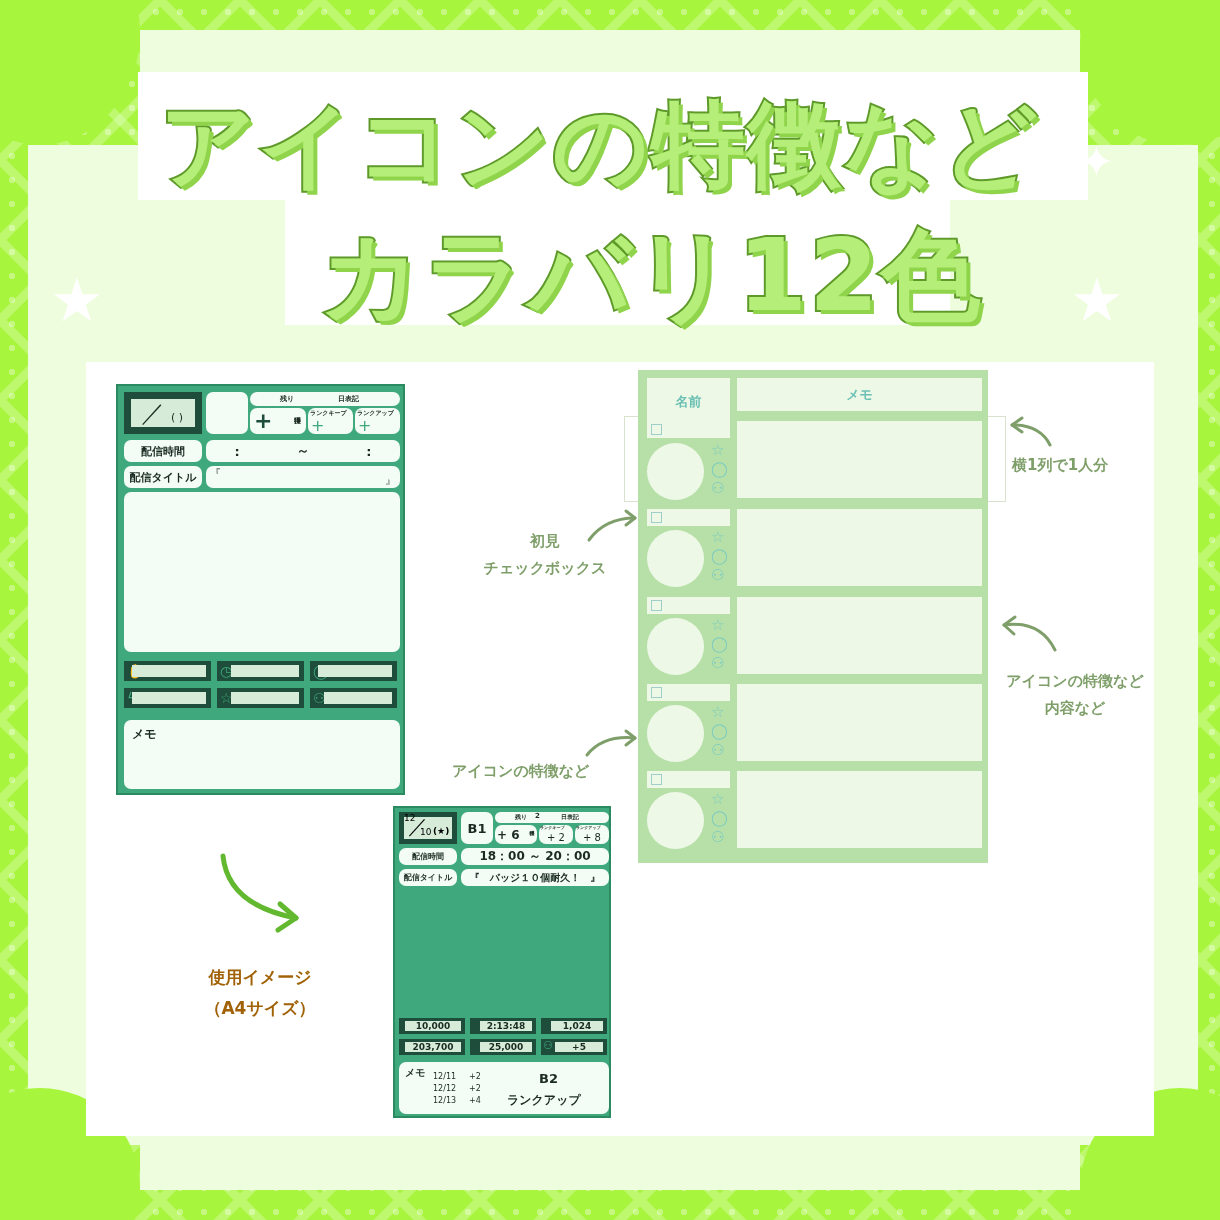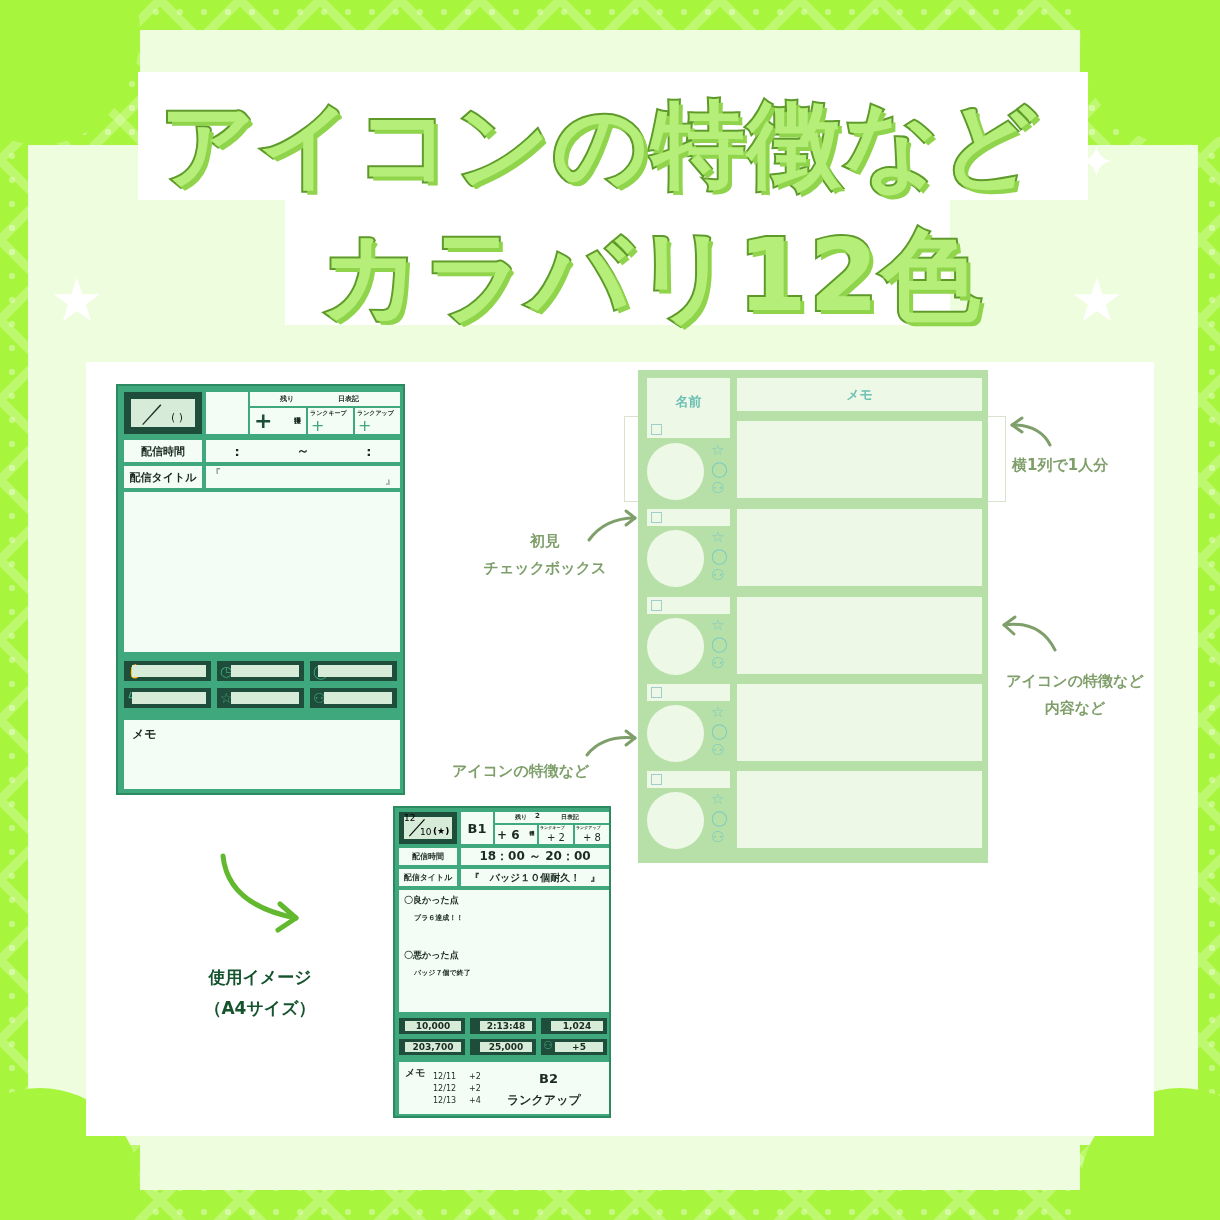--- a/index.html
+++ b/index.html
@@ -18,38 +18,38 @@
   .white-card{position:absolute;left:86px;top:362px;width:1068px;height:774px;background:#fff;}
   .title-box1{position:absolute;left:138px;top:72px;width:950px;height:128px;background:#fff;}
   .title-box2{position:absolute;left:285px;top:200px;width:665px;height:125px;background:#fff;}
   .title{position:absolute;font-family:"DejaVu Sans",sans-serif;font-weight:bold;color:#b6ee7a;
     -webkit-text-stroke:4px #5e9a2a;paint-order:stroke fill;text-shadow:4px 4px 0 #8fd44a;letter-spacing:2px;white-space:nowrap;}
   .t1{left:160px;top:82px;font-size:94px;}
   .t2{left:320px;top:210px;font-size:100px;}
 
   
   .sheet{position:absolute;background:#3fa87c;border:2px solid #2b8a60;}
-  .cell{position:absolute;background:#f3fdf6;color:#1b2b22;font-weight:bold;display:flex;align-items:center;justify-content:center;}
+  .cell{position:absolute;background:#f3fdf6;color:#1b2b22;font-weight:bold;display:flex;align-items:center;justify-content:center;border-radius:7px;}
   .date-box{position:absolute;background:#1f4d3c;}
   .date-inner{position:absolute;background:#d6ecd8;}
   .stat-row{position:absolute;background:#1f4d3c;}
   .stat-bar{position:absolute;background:#d6ecd8;color:#1b2b22;font-size:11px;font-weight:bold;display:flex;align-items:center;justify-content:center;}
   .stat-icon{position:absolute;color:#3fa87c;font-size:14px;line-height:1;}
   .tiny{font-size:7px;font-weight:bold;color:#1b2b22;position:absolute;white-space:nowrap;}
 
   
   .rsheet{position:absolute;left:638px;top:370px;width:350px;height:493px;background:#b7e0a8;}
   .rcell{position:absolute;background:#eef8e7;}
   .rhead{position:absolute;background:#eef8e7;color:#6cc0b3;font-weight:bold;font-size:13px;display:flex;align-items:center;justify-content:center;}
   .rcheck{position:absolute;width:11px;height:11px;border:1.5px solid #9fcfc8;}
   .ricon{position:absolute;color:#7ccbc0;font-size:15px;line-height:1;}
   .avatar{position:absolute;border-radius:50%;background:#eef8e7;}
 
   .note{position:absolute;color:#7f9f6a;font-weight:bold;font-size:15px;text-align:center;white-space:nowrap;line-height:27px;}
-  .note-green{position:absolute;color:#14532d;font-weight:bold;font-size:17px;text-align:center;line-height:31px;white-space:nowrap;}
+  .note-green{position:absolute;color:#a16207;font-weight:bold;font-size:17px;text-align:center;line-height:31px;white-space:nowrap;}
 </style>
 </head>
 <body>
 
 <div class="bg-pattern"></div>
 <div class="panel-outer"></div>
 <div class="panel-wide"></div>
 
 <div class="blob" style="left:-60px;top:-80px;width:200px;height:225px;"></div>
 <div class="blob" style="left:1080px;top:-60px;width:200px;height:205px;"></div>
@@ -158,26 +158,20 @@
     <span>+ 2</span>
   </div>
   <div class="cell" style="left:180px;top:17px;width:34px;height:19px;font-size:10px;font-weight:normal;padding-top:6px;">
     <span class="tiny" style="left:1px;top:0px;font-size:4px;">ランクアップ</span>
     <span>+ 8</span>
   </div>
   <div class="cell" style="left:4px;top:40px;width:58px;height:17px;font-size:8px;">配信時間</div>
   <div class="cell" style="left:66px;top:40px;width:148px;height:17px;font-size:12px;">18：00 ～ 20：00</div>
   <div class="cell" style="left:4px;top:61px;width:58px;height:17px;font-size:8px;">配信タイトル</div>
   <div class="cell" style="left:66px;top:61px;width:148px;height:17px;font-size:10px;">『　バッジ１０個耐久！　』</div>
-  <div class="cell" style="left:4px;top:82px;width:210px;height:122px;flex-direction:column;align-items:flex-start;justify-content:flex-start;padding:4px 5px;">
-    <span style="font-size:9px;">〇良かった点</span>
-    <span style="font-size:7px;margin:6px 0 0 10px;">ブラ６達成！！</span>
-    <span style="font-size:9px;margin-top:26px;">〇悪かった点</span>
-    <span style="font-size:7px;margin:6px 0 0 10px;">バッジ７個で終了</span>
-  </div>
 
   <div class="stat-row" style="left:4px;top:210px;width:66px;height:16px;">
       <div class="stat-bar" style="left:6px;top:3px;width:56px;height:10px;font-size:9px;">10,000</div>
     </div>
   <div class="stat-row" style="left:75px;top:210px;width:66px;height:16px;">
       <div class="stat-bar" style="left:10px;top:3px;width:52px;height:10px;font-size:9px;">2:13:48</div>
     </div>
   <div class="stat-row" style="left:146px;top:210px;width:66px;height:16px;">
       <div class="stat-bar" style="left:10px;top:3px;width:52px;height:10px;font-size:9px;">1,024</div>
     </div>

